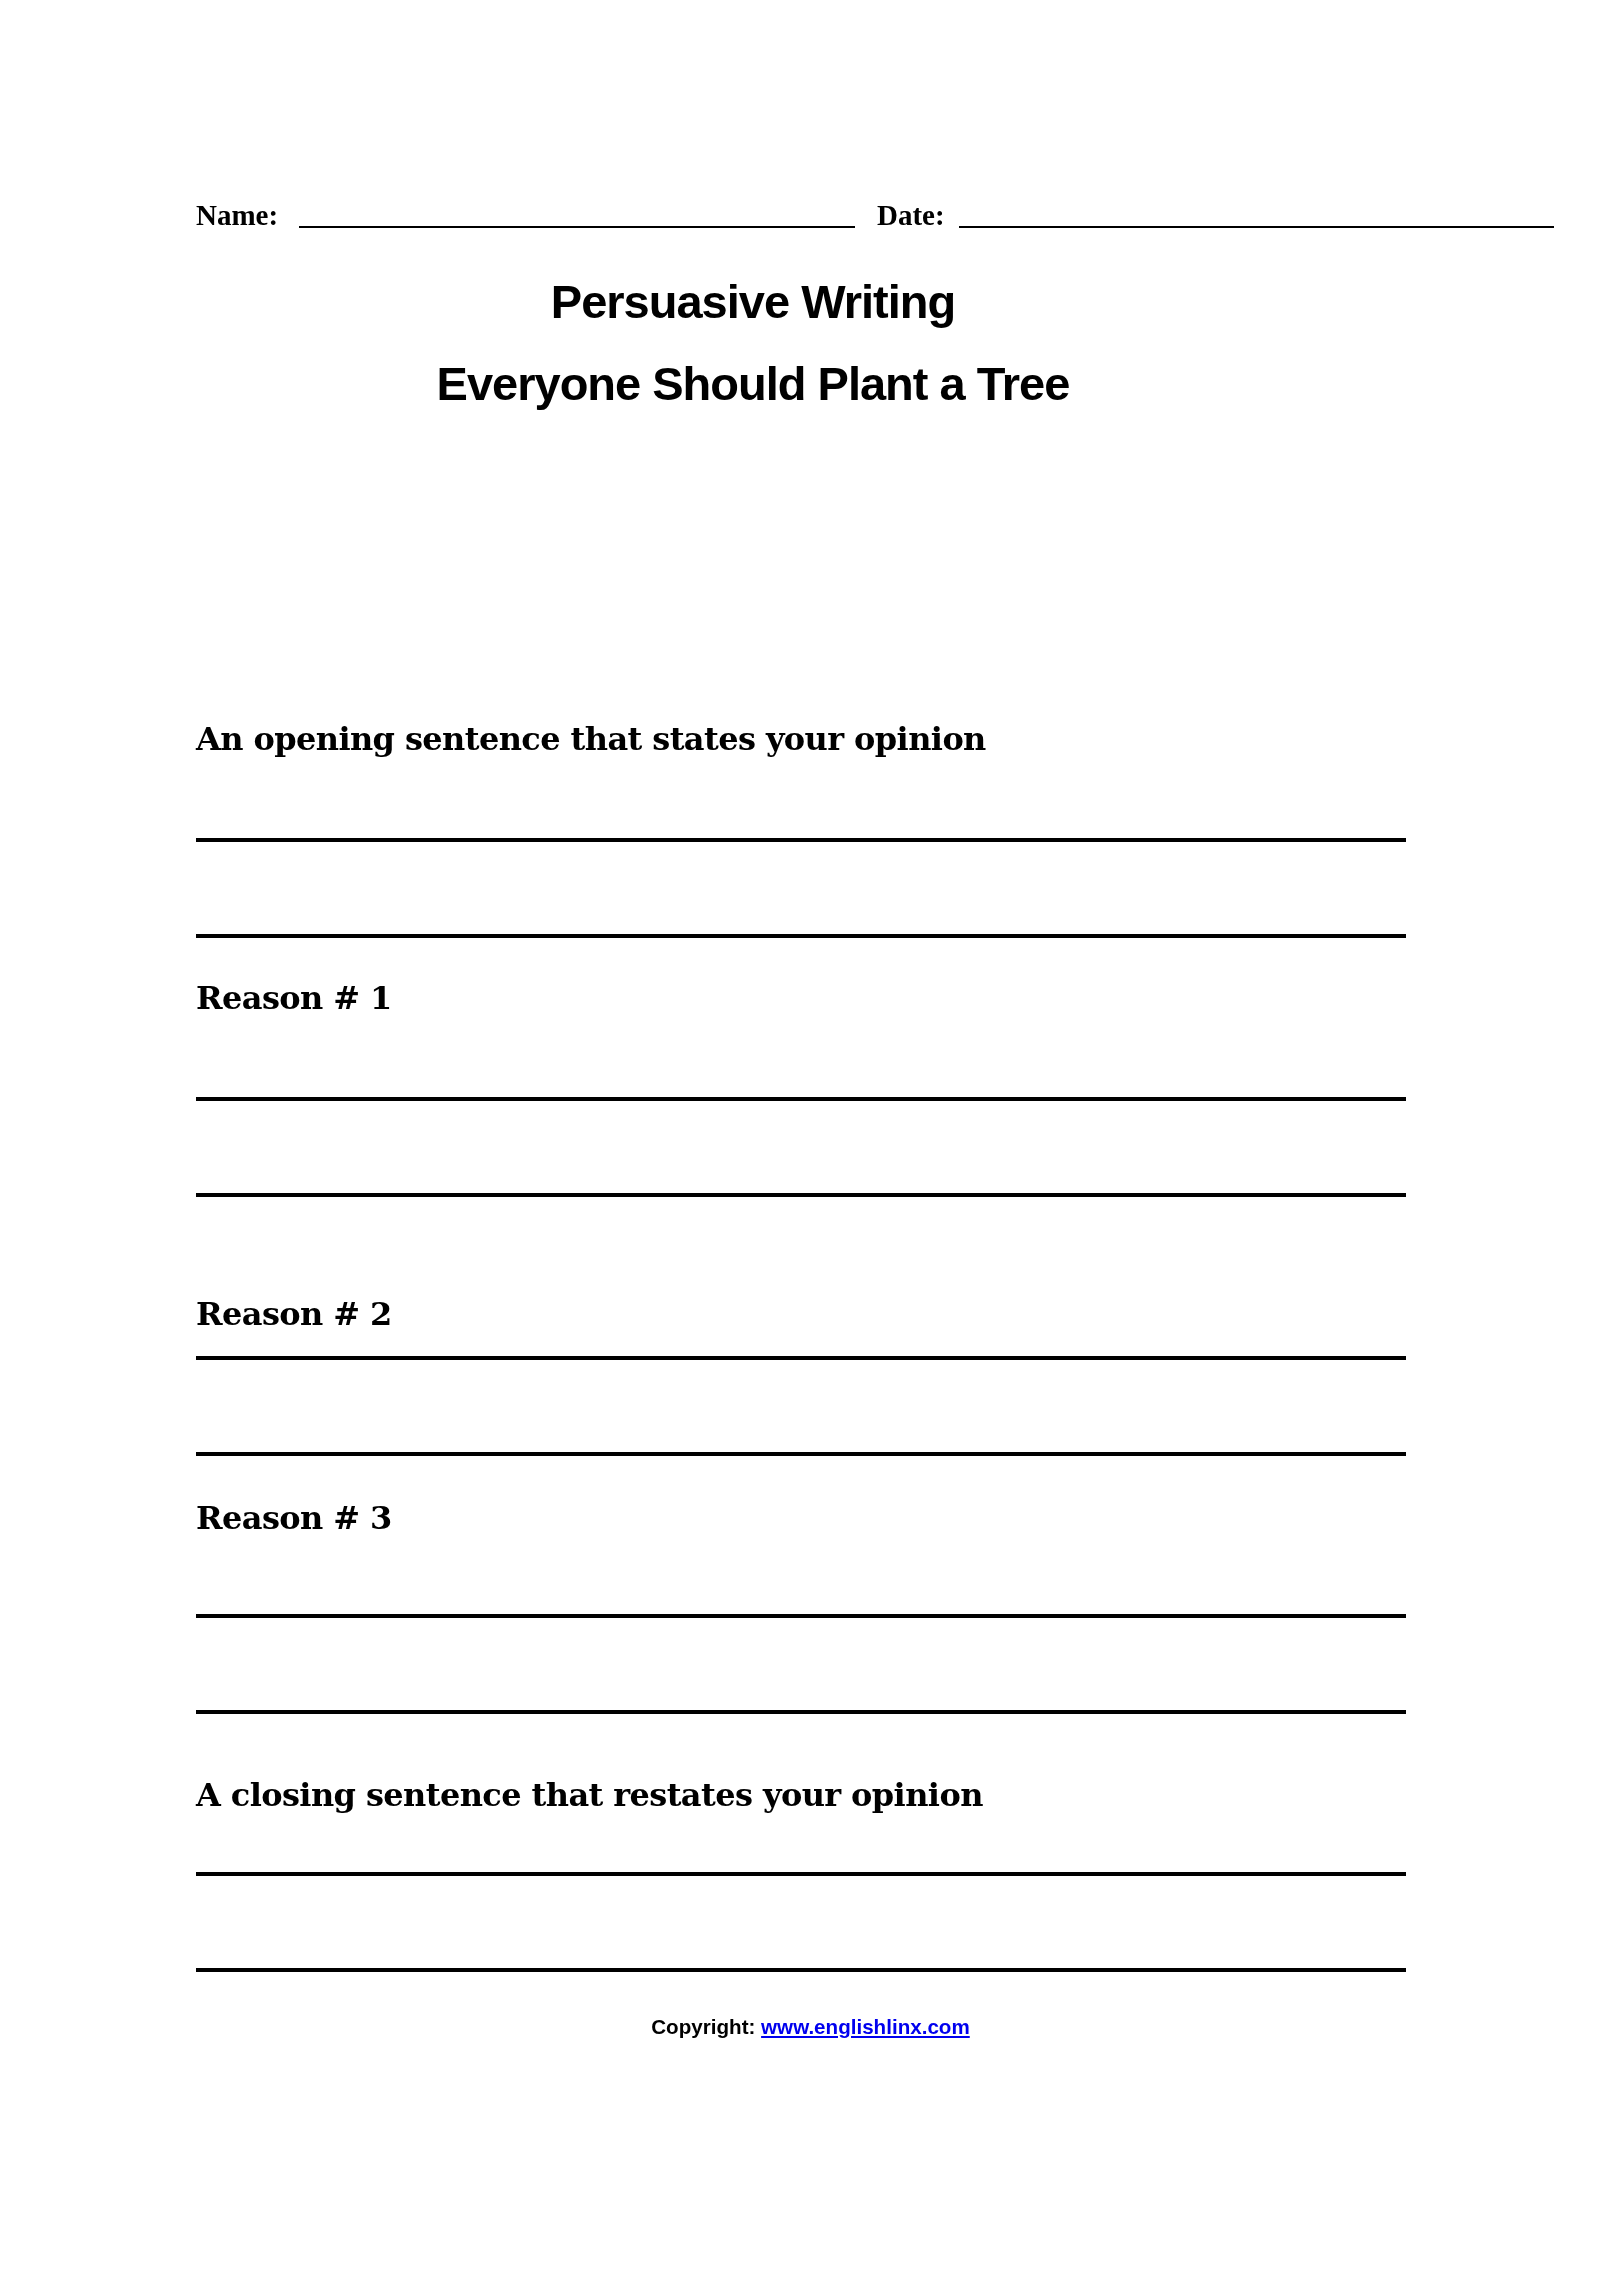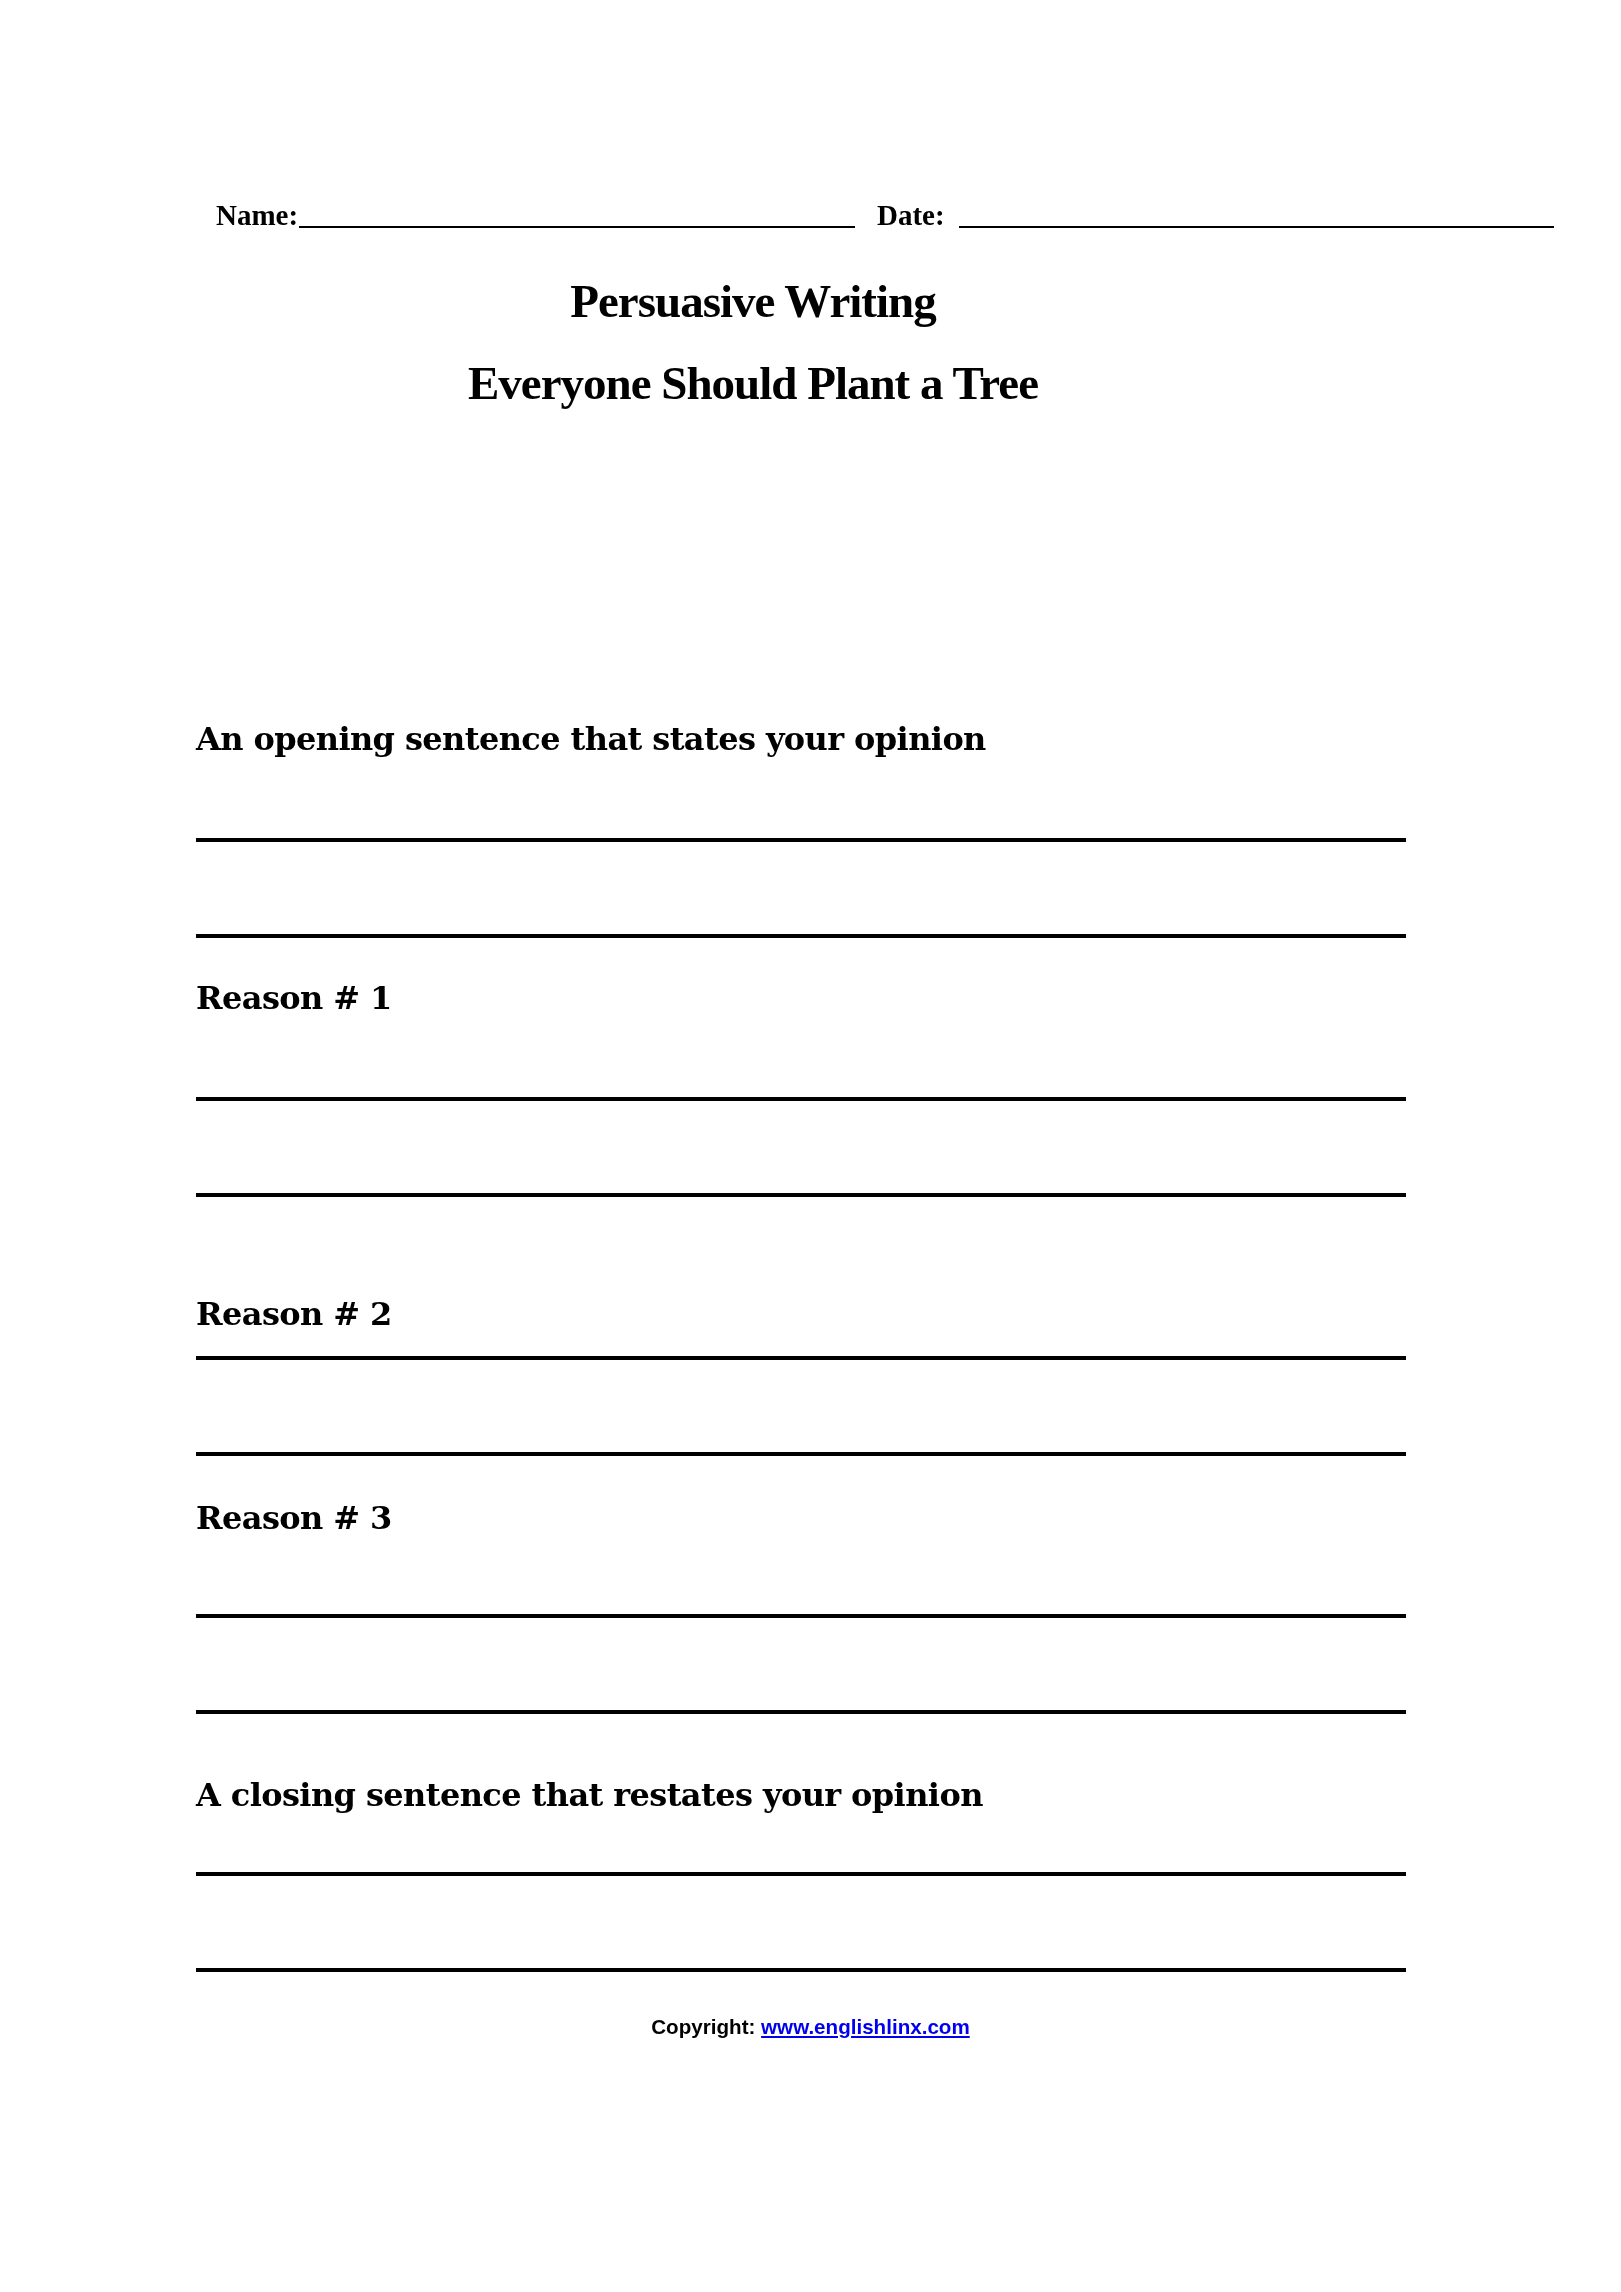--- a/index.html
+++ b/index.html
@@ -36,32 +36,32 @@
     .header-row .field-label {
       position: absolute;
       top: 0;
     }
     .header-row .field-line {
       position: absolute;
       top: 30px;
       height: 2px;
       background: #000;
     }
-    .name-label { left: 0px; margin-left: 20px; }
+    .name-label { left: 0px; }
     .name-line { left: 103px; width: 556px; }
     .date-label { left: 681px; }
     .date-line { left: 763px; width: 595px; }
 
     
     .title {
       position: absolute;
       left: 0;
       width: 1506px;
       text-align: center;
-      font-family: Liberation Serif, serif;
+      font-family: Liberation Sans, sans-serif;
       font-weight: bold;
       letter-spacing: -1px;
       white-space: nowrap;
     }
     .title-main {
       top: 272px;
       font-size: 47px;
       line-height: 59px;
     }
     .title-sub {

